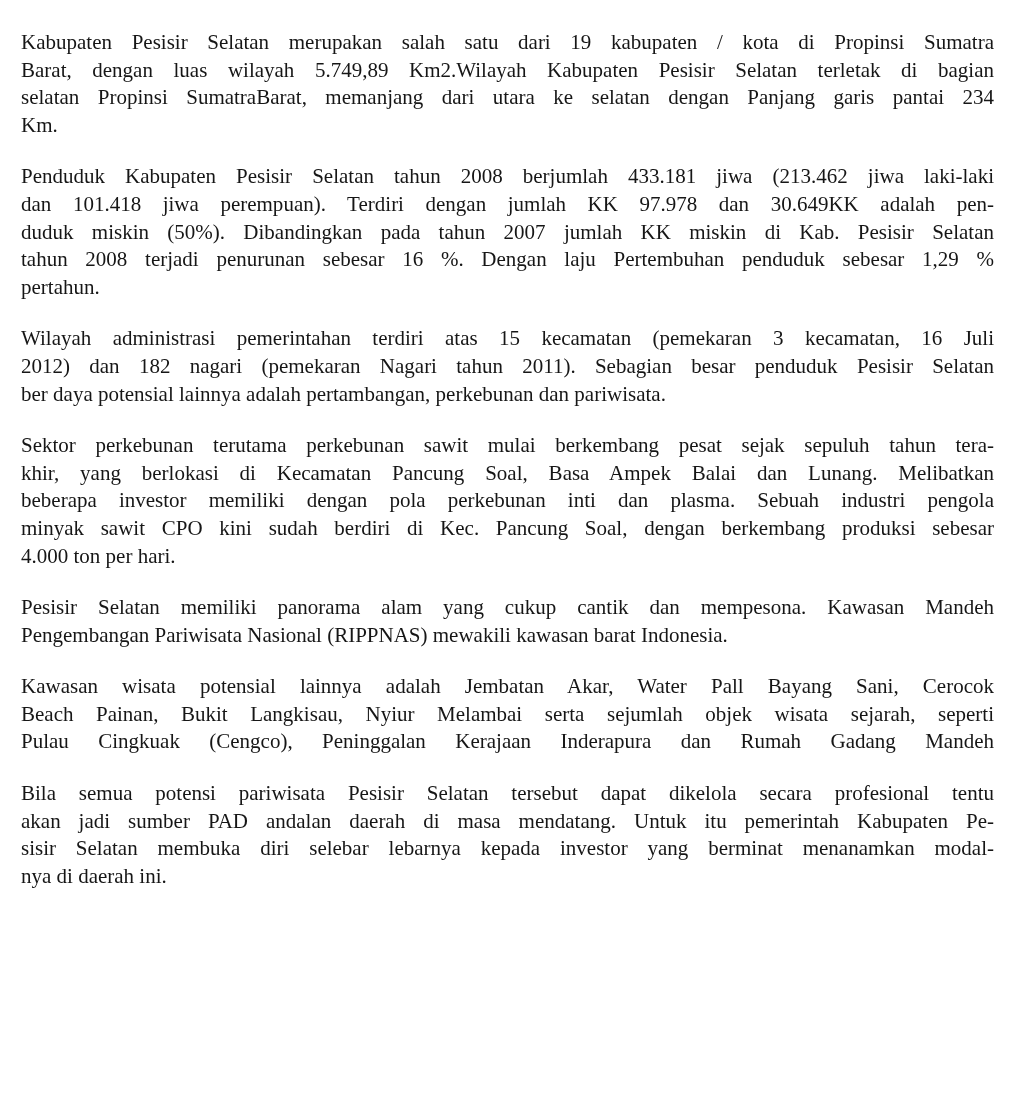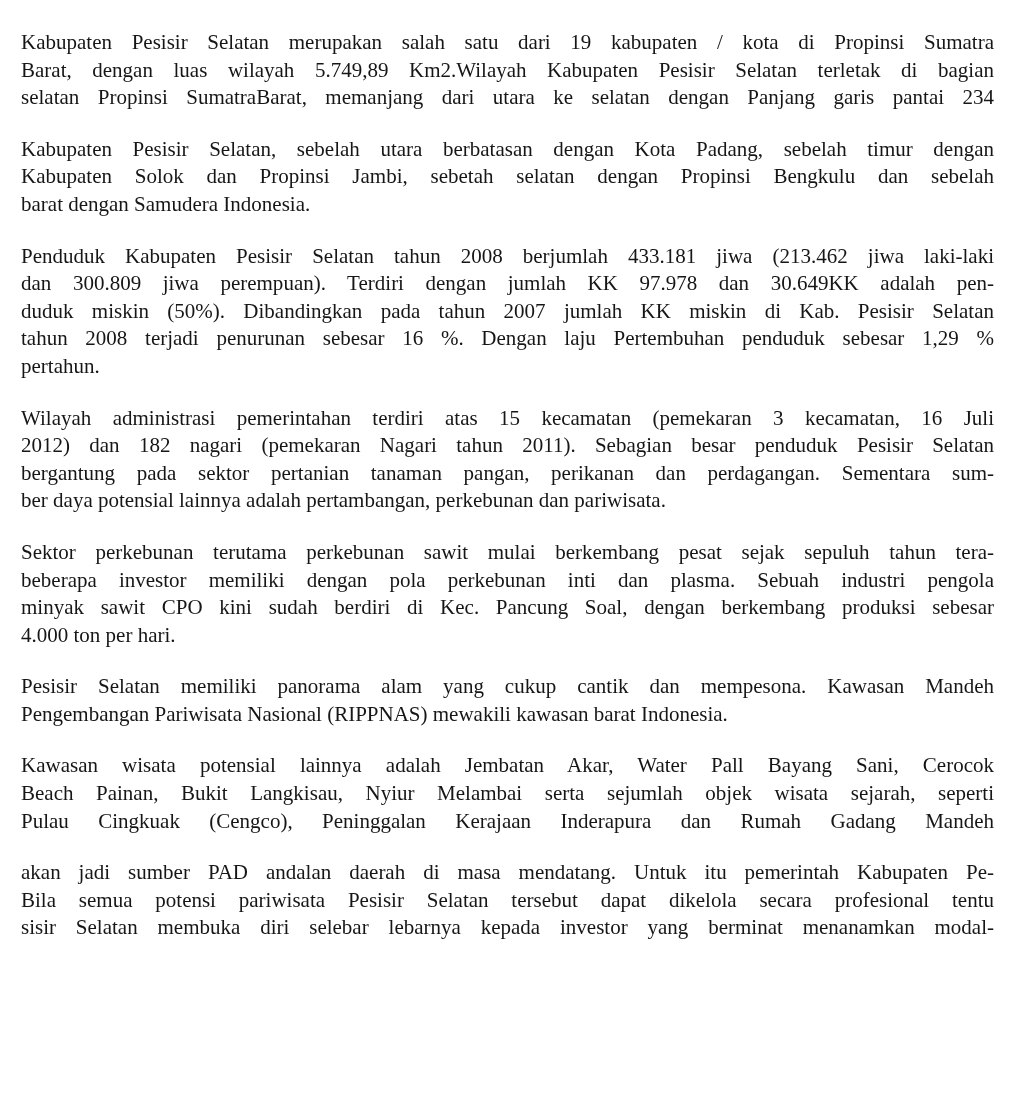--- a/index.html
+++ b/index.html
@@ -38,53 +38,50 @@
 </style>
 </head>
 <body>
 
 <div class="page">
   <div class="doc-body">
       <div class="paragraph">
         <div class="line">Kabupaten Pesisir Selatan merupakan salah satu dari 19 kabupaten / kota di Propinsi Sumatra</div>
         <div class="line">Barat, dengan luas wilayah 5.749,89 Km2.Wilayah Kabupaten Pesisir Selatan terletak di bagian</div>
         <div class="line">selatan Propinsi SumatraBarat, memanjang dari utara ke selatan dengan Panjang garis pantai 234</div>
-      </div>
-      <div class="paragraph">
-        <div class="line">Kabupaten Pesisir Selatan, sebelah utara berbatasan dengan Kota Padang, sebelah timur dengan</div>
-        <div class="line">Kabupaten Solok dan Propinsi Jambi, sebetah selatan dengan Propinsi Bengkulu dan sebelah</div>
-        <div class="line last">barat dengan Samudera Indonesia.</div>
+        <div class="line last">Km.</div>
       </div>
       <div class="paragraph">
         <div class="line">Penduduk Kabupaten Pesisir Selatan tahun 2008 berjumlah 433.181 jiwa (213.462 jiwa laki-laki</div>
-        <div class="line">dan 300.809 jiwa perempuan). Terdiri dengan jumlah KK 97.978 dan 30.649KK adalah pen-</div>
+        <div class="line">dan 101.418 jiwa perempuan). Terdiri dengan jumlah KK 97.978 dan 30.649KK adalah pen-</div>
         <div class="line">duduk miskin (50%). Dibandingkan pada tahun 2007 jumlah KK miskin di Kab. Pesisir Selatan</div>
         <div class="line">tahun 2008 terjadi penurunan sebesar 16 %. Dengan laju Pertembuhan penduduk sebesar 1,29 %</div>
         <div class="line last">pertahun.</div>
       </div>
       <div class="paragraph">
         <div class="line">Wilayah administrasi pemerintahan terdiri atas 15 kecamatan (pemekaran 3 kecamatan, 16 Juli</div>
         <div class="line">2012) dan 182 nagari (pemekaran Nagari tahun 2011). Sebagian besar penduduk Pesisir Selatan</div>
-        <div class="line">bergantung pada sektor pertanian tanaman pangan, perikanan dan perdagangan. Sementara sum-</div>
         <div class="line last">ber daya potensial lainnya adalah pertambangan, perkebunan dan pariwisata.</div>
       </div>
       <div class="paragraph">
         <div class="line">Sektor perkebunan terutama perkebunan sawit mulai berkembang pesat sejak sepuluh tahun tera-</div>
+        <div class="line">khir, yang berlokasi di Kecamatan Pancung Soal, Basa Ampek Balai dan Lunang. Melibatkan</div>
         <div class="line">beberapa investor memiliki dengan pola perkebunan inti dan plasma. Sebuah industri pengola</div>
         <div class="line">minyak sawit CPO kini sudah berdiri di Kec. Pancung Soal, dengan berkembang produksi sebesar</div>
         <div class="line last">4.000 ton per hari.</div>
       </div>
       <div class="paragraph">
         <div class="line">Pesisir Selatan memiliki panorama alam yang cukup cantik dan mempesona. Kawasan Mandeh</div>
         <div class="line last">Pengembangan Pariwisata Nasional (RIPPNAS) mewakili kawasan barat Indonesia.</div>
       </div>
       <div class="paragraph">
         <div class="line">Kawasan wisata potensial lainnya adalah Jembatan Akar, Water Pall Bayang Sani, Cerocok</div>
         <div class="line">Beach Painan, Bukit Langkisau, Nyiur Melambai serta sejumlah objek wisata sejarah, seperti</div>
         <div class="line">Pulau Cingkuak (Cengco), Peninggalan Kerajaan Inderapura dan Rumah Gadang Mandeh</div>
       </div>
       <div class="paragraph">
+        <div class="line">Bila semua potensi pariwisata Pesisir Selatan tersebut dapat dikelola secara profesional tentu</div>
         <div class="line">akan jadi sumber PAD andalan daerah di masa mendatang. Untuk itu pemerintah Kabupaten Pe-</div>
-        <div class="line">Bila semua potensi pariwisata Pesisir Selatan tersebut dapat dikelola secara profesional tentu</div>
         <div class="line">sisir Selatan membuka diri selebar lebarnya kepada investor yang berminat menanamkan modal-</div>
+        <div class="line last">nya di daerah ini.</div>
       </div>
     </div>
 </div>
 
 </body></html>

